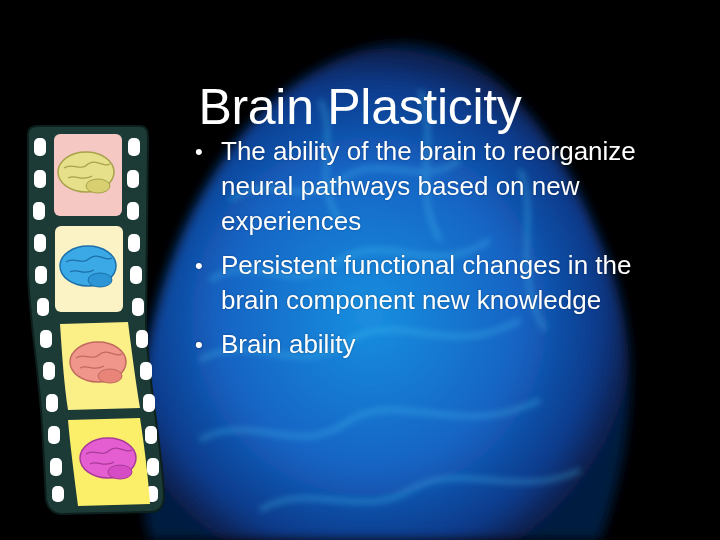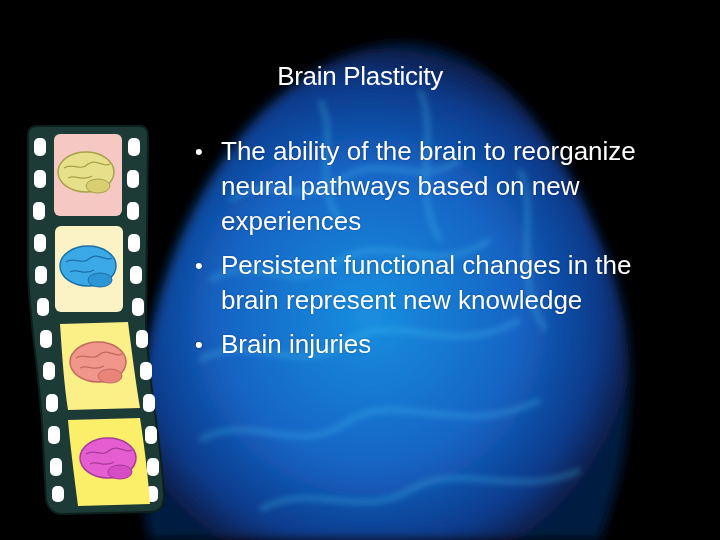--- a/index.html
+++ b/index.html
@@ -10,21 +10,21 @@
     font-family: "Liberation Sans", "DejaVu Sans", sans-serif;
   }
   .slide { position: absolute; inset: 0; background: #000; overflow: hidden; }
 
   
   .brain-bg { position: absolute; inset: 0; }
   .brain-bg svg { width: 720px; height: 540px; display: block; }
 
   .title {
     position: absolute; left: 0; width: 720px; top: 44px;
-    text-align: center; color: #fff; font-size: 26px; font-weight: normal;
+    text-align: center; color: #fff; font-size: 50px; font-weight: normal;
     letter-spacing: -0.3px;
   }
 
   .bullets {
     position: absolute; left: 193px; top: 134px; width: 500px;
     margin: 0; padding: 0; list-style: none;
     color: #fff; font-size: 26px; line-height: 35px;
   }
   .bullets li {
     position: relative; padding-left: 28px; margin-bottom: 9px;
@@ -137,24 +137,24 @@
     </svg>
   </div>
 
   <ul class="bullets">
     <li>
       <span class="dot">•</span>
       <span>The ability of the brain to reorganize neural pathways based on new experiences</span>
     </li>
     <li>
       <span class="dot">•</span>
-      <span>Persistent functional changes in the brain represent new knowledge</span>
+      <span>Persistent functional changes in the brain component new knowledge</span>
     </li>
     <li>
       <span class="dot">•</span>
     </li>
     <li>
       <span class="dot">•</span>
-      <span>Brain injuries</span>
+      <span>Brain ability</span>
     </li>
   </ul>
 
 </div>
 
 </body></html>

